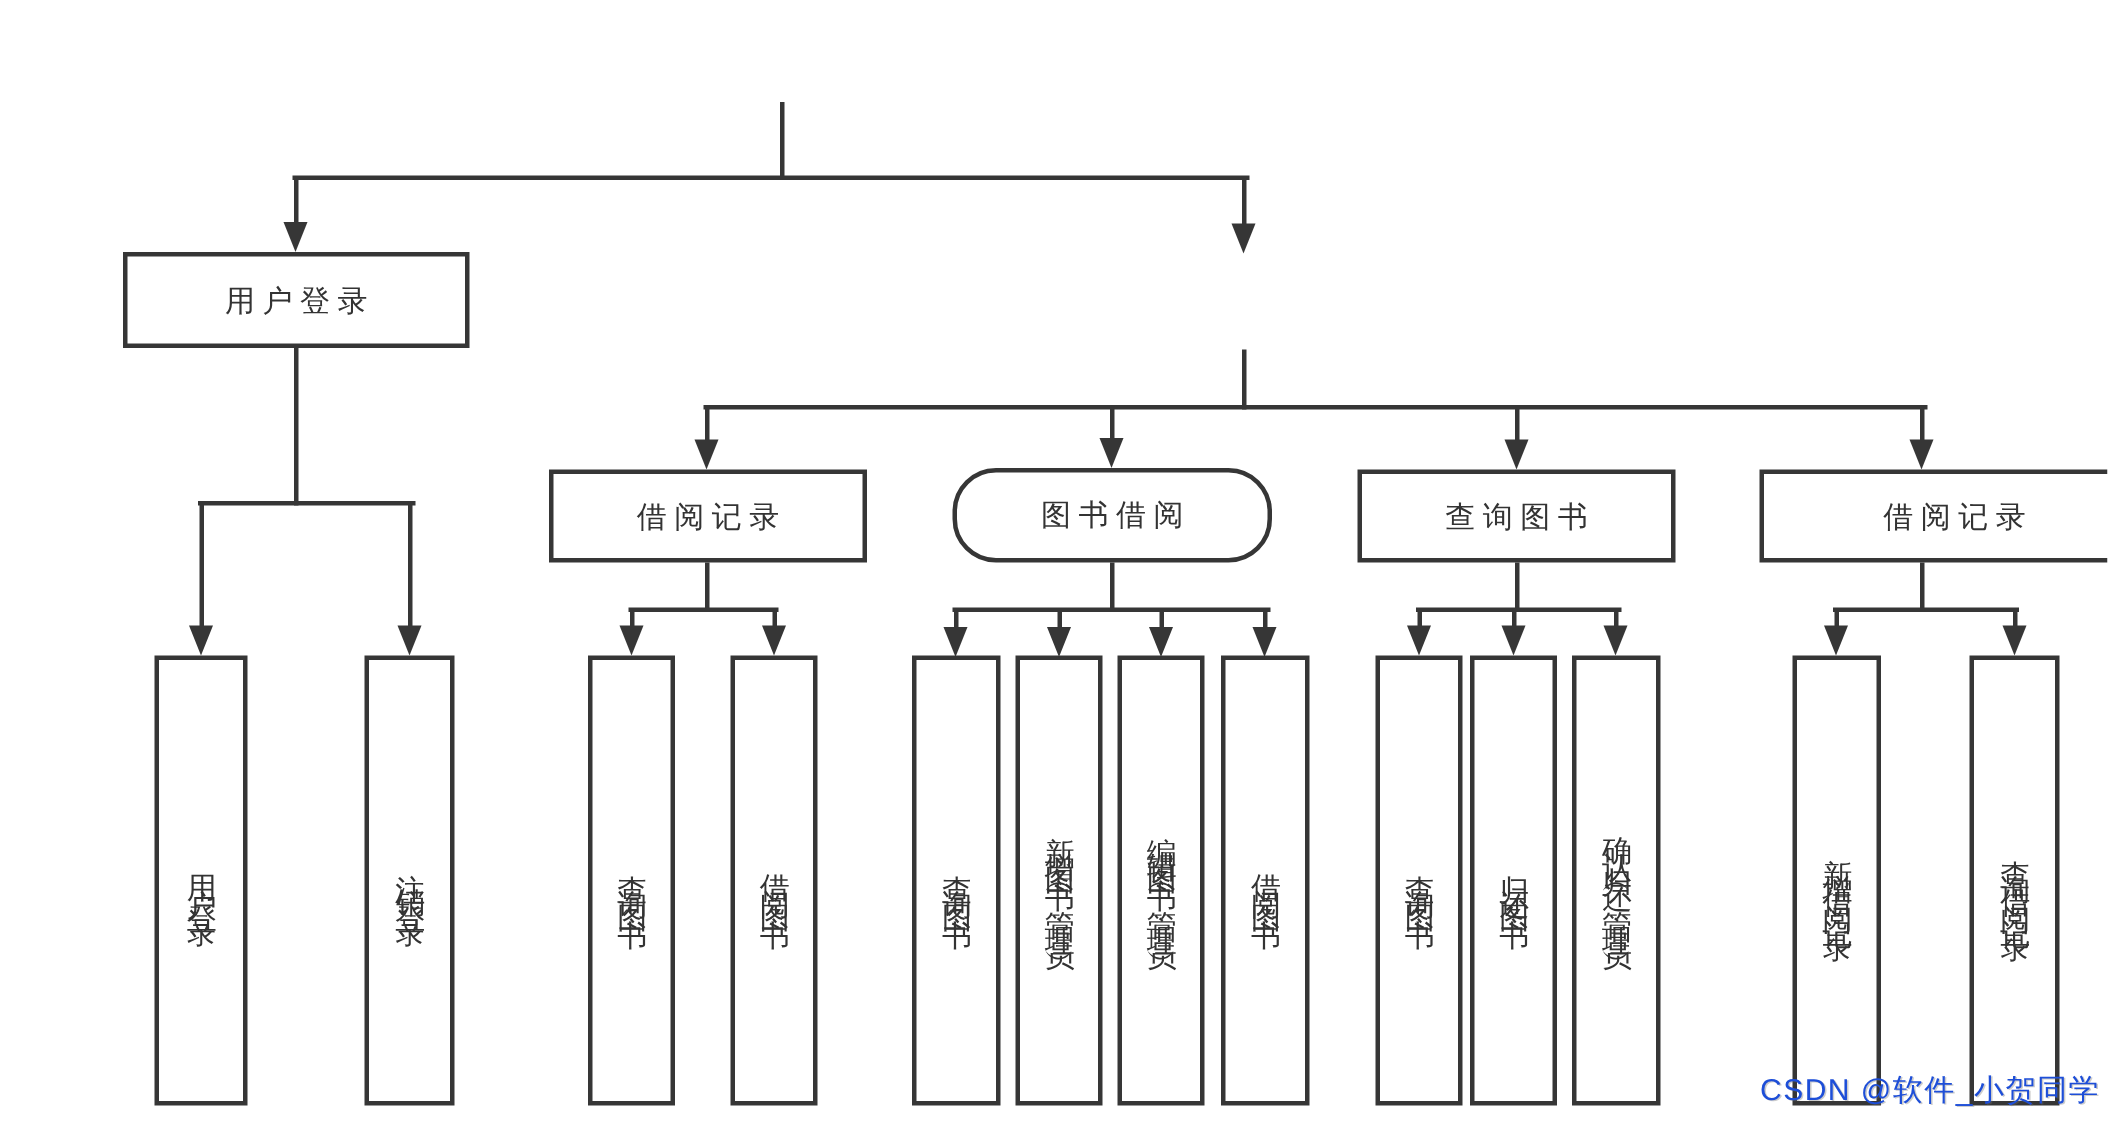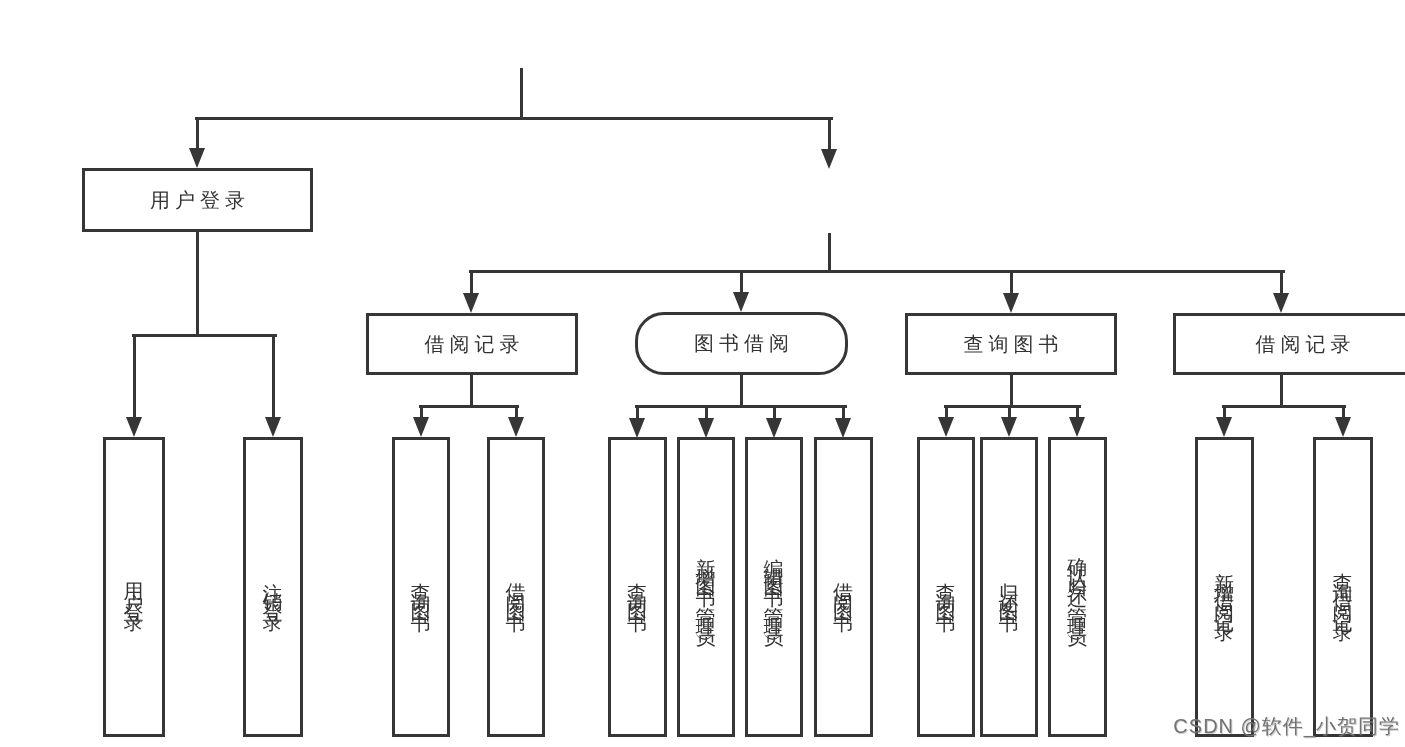--- a/index.html
+++ b/index.html
@@ -46,21 +46,21 @@
     position:absolute;width:0;height:0;
     border-left:8px solid transparent;
     border-right:8px solid transparent;
     border-top:20px solid #363636;
   }
   #watermark{
     position:absolute;
     right:5px;top:713px;
     font-size:20px;
     letter-spacing:1px;
-    color:#737373;
+    color:#1d4ed8;
     text-shadow:1px 1px 0 rgba(110,110,110,0.35);
     z-index:50;
     white-space:nowrap;
   }
   
   #n-root {left:20px;  top:13px;  width:1003px;height:56px;}
   #n-user {left:82px;  top:168px; width:231px; height:64px;}
   #n-mgmt {left:712px; top:169px; width:235px; height:64px;}
   #n-l3-0 {left:366px; top:313px; width:212px; height:62px;}
   #n-l3-1 {left:635px; top:312px; width:213px; height:63px;border-radius:29px;}

